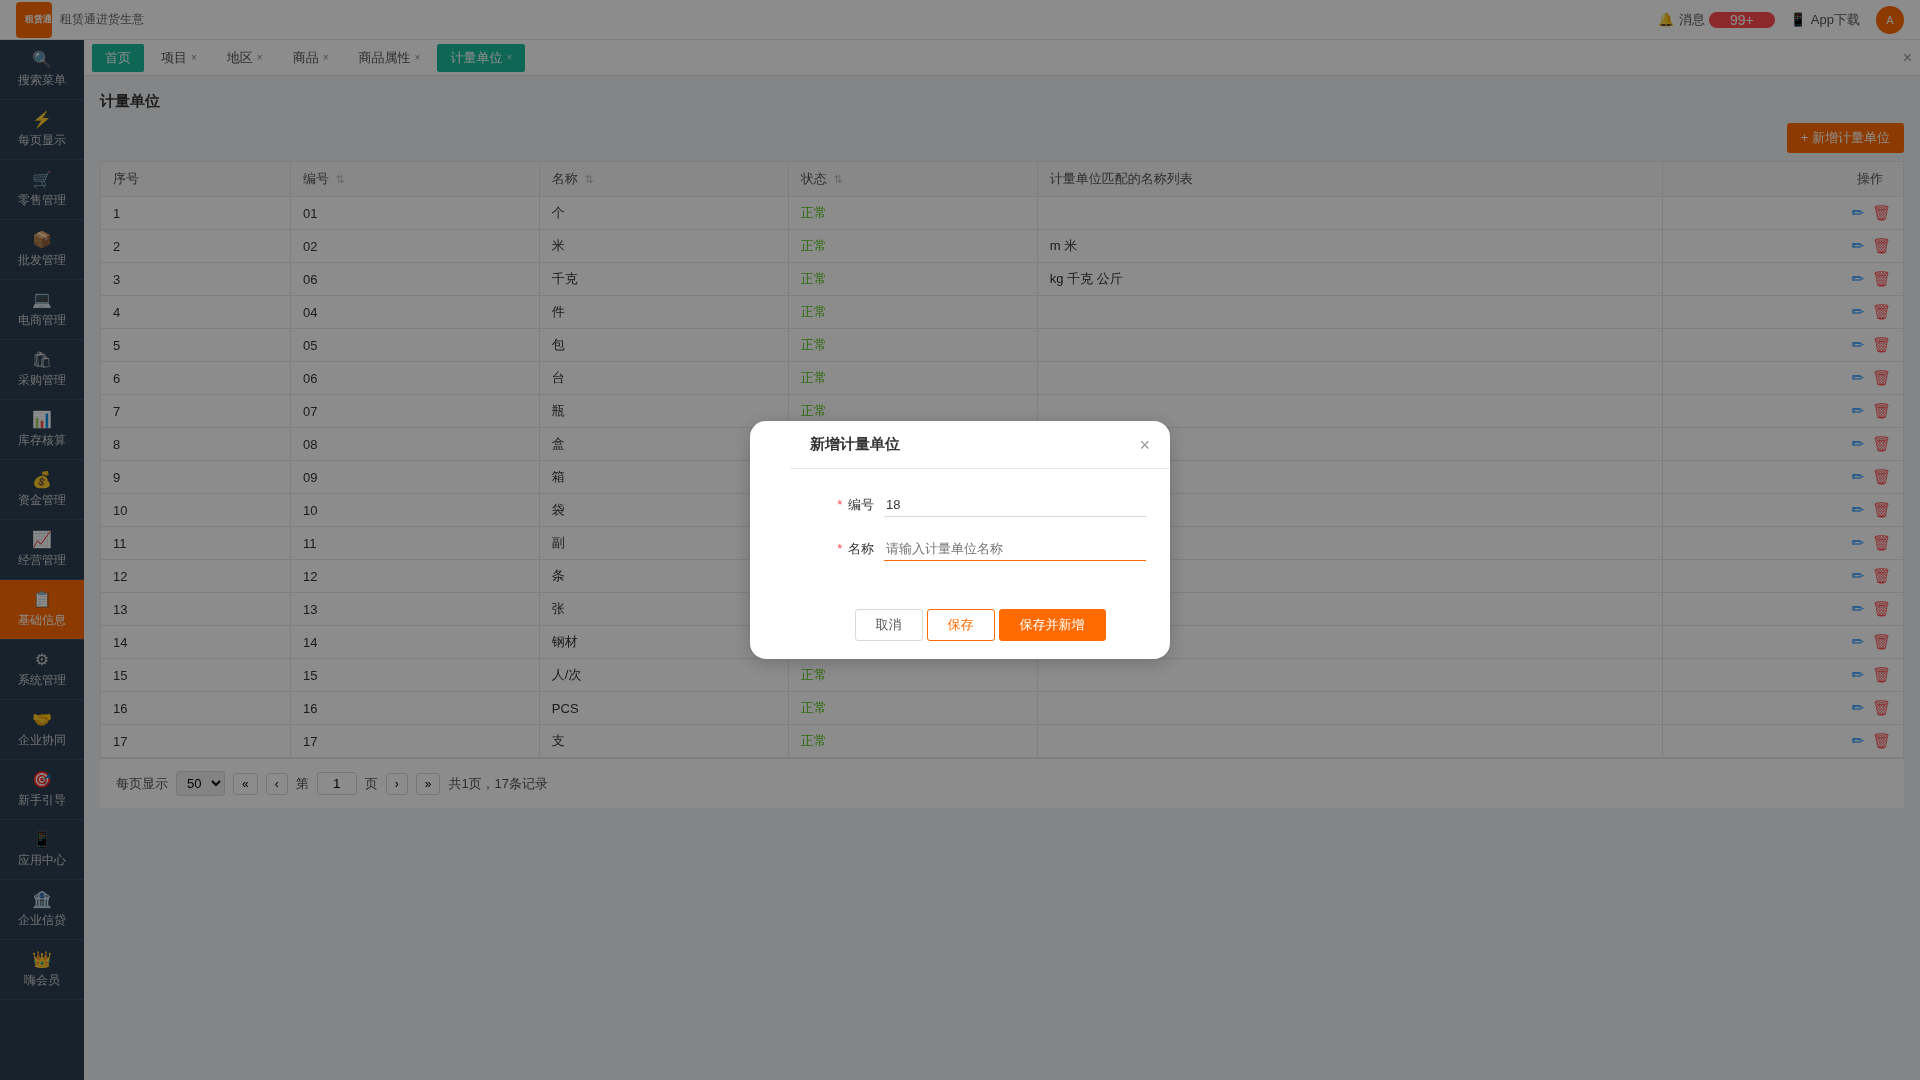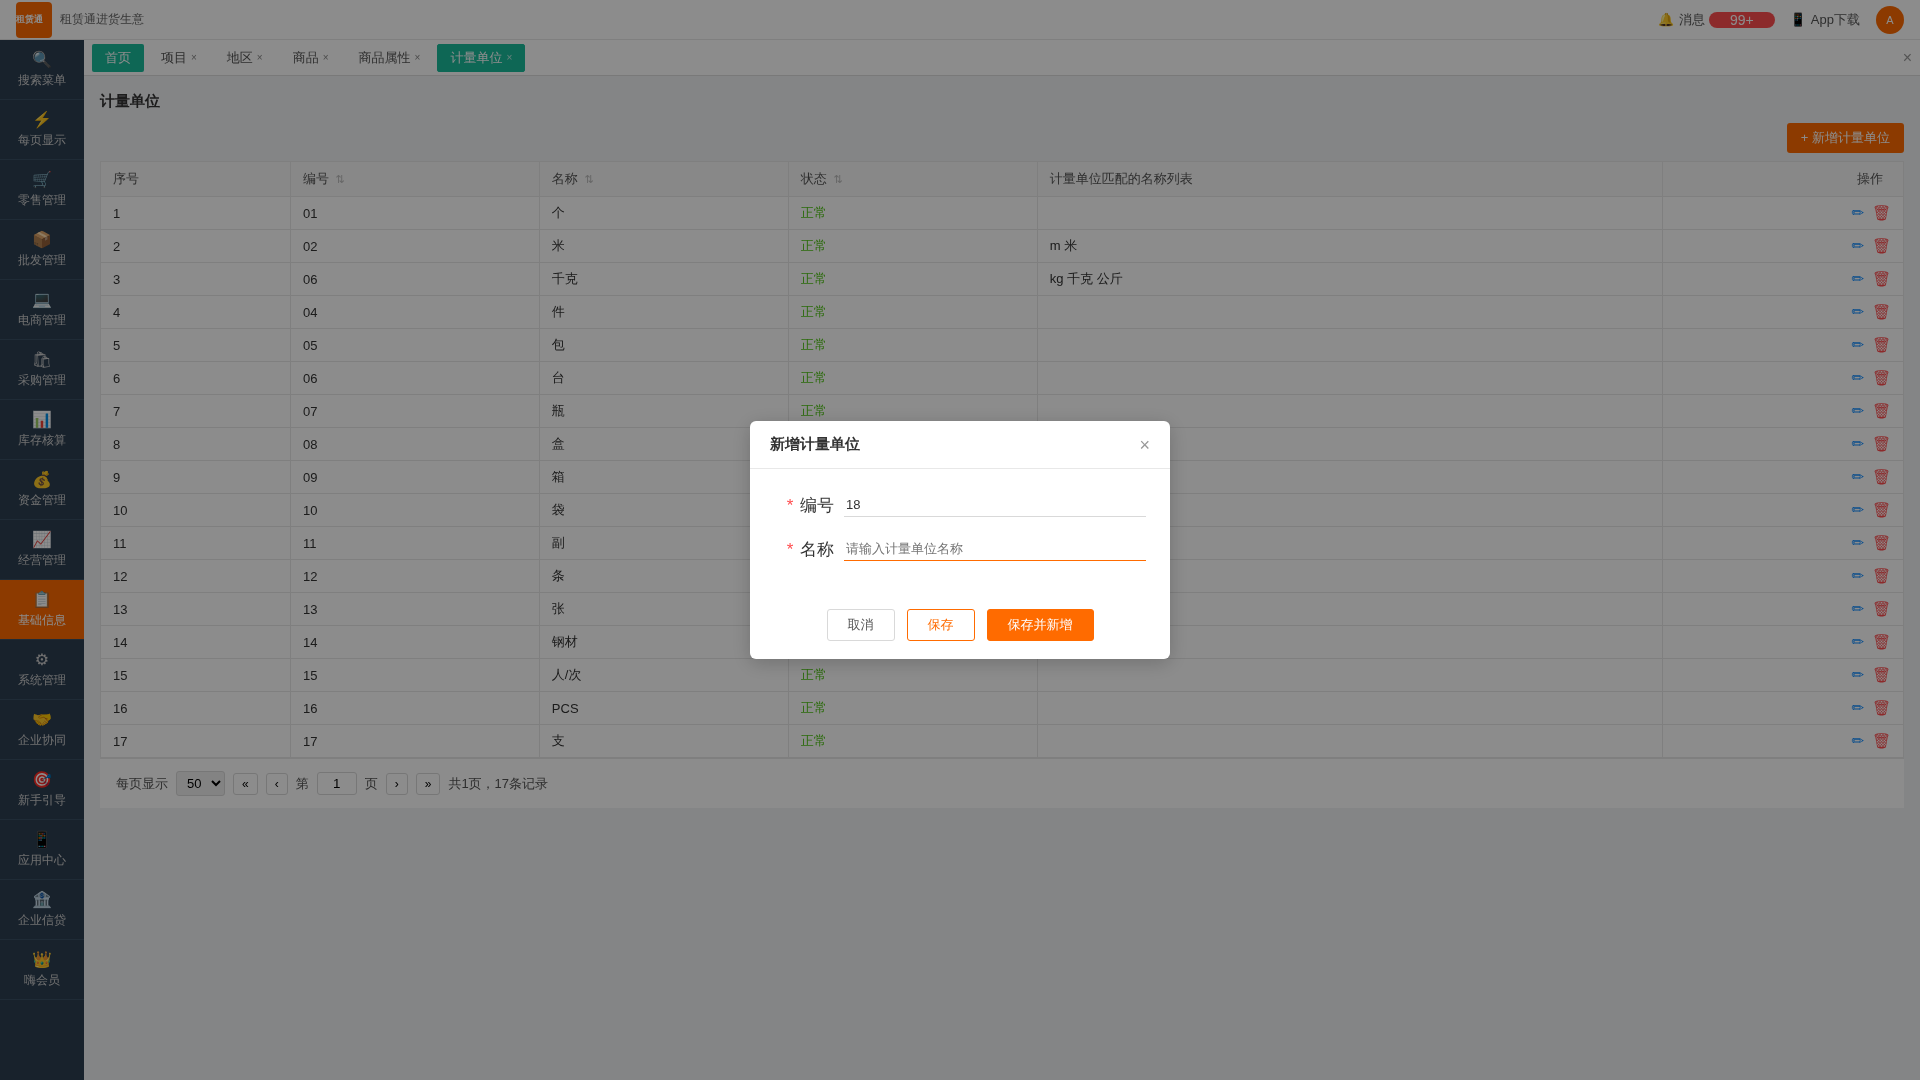--- a/index.html
+++ b/index.html
@@ -21,21 +21,21 @@
       align-items: center;
       gap: 8px;
     }
     .logo-icon {
       width: 36px;
       height: 36px;
       background: #ff6b00;
       border-radius: 4px;
       display: flex;
       align-items: center;
-      justify-content: flex-start;
+      justify-content: flex-end;
       color: white;
       font-size: 10px;
       font-weight: bold;
     }
     .logo-text {
       font-size: 12px;
       color: #666;
     }
     .header-right {
       display: flex;
@@ -246,24 +246,25 @@
       position: fixed;
       inset: 0;
       background: rgba(0,0,0,0.45);
       display: flex;
       align-items: center;
       justify-content: center;
       z-index: 1000;
     }
     .modal {
       background: #fff;
-      border-radius: 6px;
+      border-radius: 16px;
       width: 420px;
       box-shadow: 0 4px 20px rgba(0,0,0,0.2);
       overflow: hidden;
+      padding-left: 40px;
     }
     .modal-header {
       padding: 14px 20px;
       border-bottom: 1px solid #e8e8e8;
       display: flex;
       align-items: center;
       justify-content: space-between;
     }
     .modal-title {
       font-size: 15px;
@@ -282,42 +283,42 @@
     .form-row {
       display: flex;
       align-items: center;
       margin-bottom: 20px;
     }
     .form-label {
       width: 60px;
       text-align: right;
       margin-right: 10px;
       color: #333;
-      font-size: 17px;
+      font-size: 13px;
       flex-shrink: 0;
     }
     .form-label .required {
       color: #ff4d4f;
       margin-right: 2px;
     }
     .form-input {
       flex: 1;
       border: none;
       border-bottom: 1px solid #d9d9d9;
       padding: 4px 2px;
       font-size: 13px;
       outline: none;
       color: #333;
     }
     .form-input.name-input { border-bottom: 1px solid #ff6b00; }
     .modal-footer {
       padding: 12px 20px 18px;
       display: flex;
       justify-content: center;
-      gap: 12px;
+      gap: 4px;
     }
     .btn-cancel {
       border: 1px solid #d9d9d9;
       background: #fff;
       padding: 6px 20px;
       border-radius: 3px;
       cursor: pointer;
       font-size: 13px;
       color: #555;
     }

